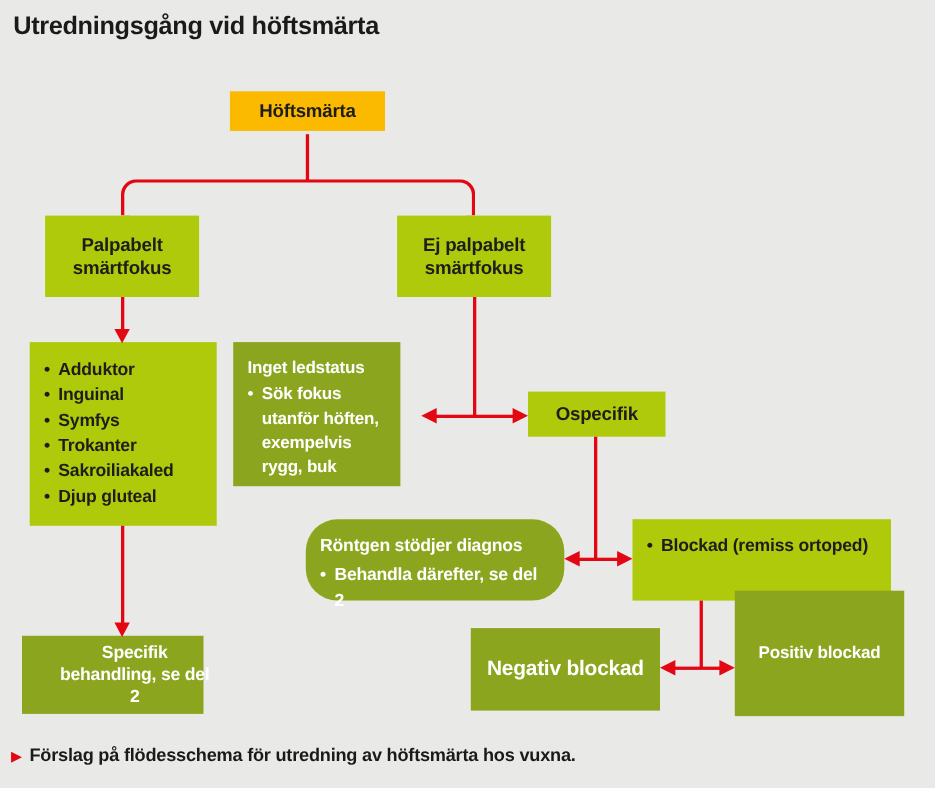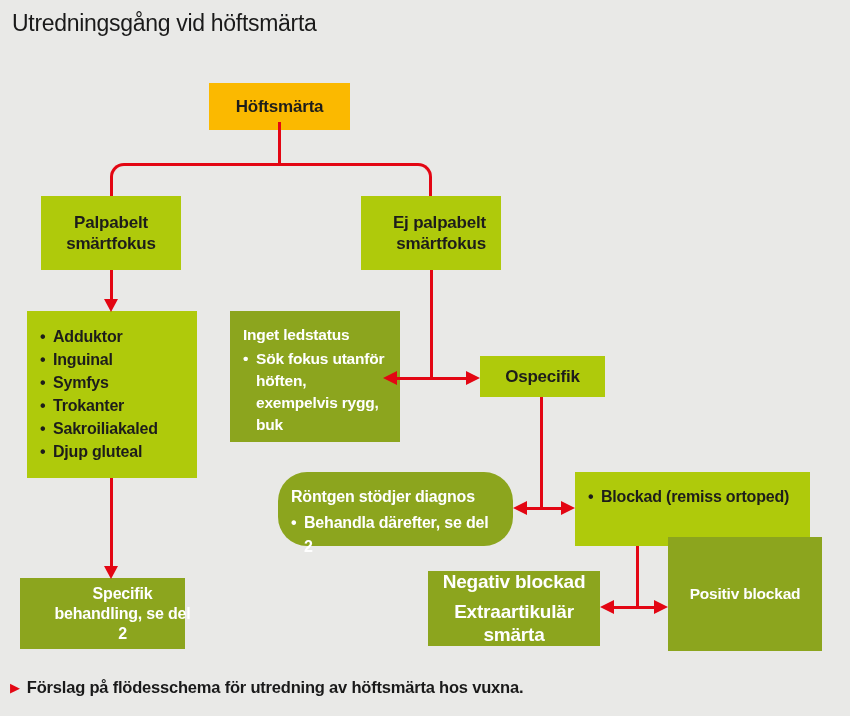--- a/index.html
+++ b/index.html
@@ -15,21 +15,21 @@
   body{
     width:850px;height:716px;
     background:var(--background);
     font-family:"Liberation Sans","DejaVu Sans",sans-serif;
     color:var(--dark-text);
     overflow:hidden;
   }
   .canvas{position:relative;width:850px;height:716px;}
   .page-title{
     position:absolute;left:12px;top:10px;
-    font-size:23px;font-weight:400;letter-spacing:-0.3px;color:#1A1A1A;text-align:right;
+    font-size:23px;font-weight:700;letter-spacing:-0.3px;color:#1A1A1A;text-align:right;
   }
   .node{
     position:absolute;box-sizing:border-box;
     font-weight:700;font-size:16px;line-height:1.25;letter-spacing:-0.2px;
   }
   .bright{background:var(--bright-green);color:var(--dark-text);}
   .olive{background:var(--olive-green);color:var(--light-text);}
   .orange{background:var(--accent-orange);color:var(--dark-text);}
   .center{display:flex;flex-direction:column;align-items:center;justify-content:center;text-align:center;}
   .pad{padding:13px 12px 0 13px;}
@@ -59,30 +59,30 @@
   }
   .cap-marker{color:var(--arrow-red);font-size:13px;margin-right:7px;line-height:1;}
 </style>
 </head>
 <body>
 
 <div class="canvas">
 
   <div class="page-title">Utredningsgång vid höftsmärta</div>
 
-  <div class="node orange center" style="left:209px;top:83px;width:141px;height:47px;font-size:17px;">
+  <div class="node orange center" style="left:209px;top:83px;width:141px;height:36px;font-size:17px;">
     <span>Höftsmärta</span>
   </div>
 
   <div class="node bright center" style="left:41px;top:196px;width:140px;height:74px;font-size:17px;">
     <span style="width:110px;">Palpabelt smärtfokus</span>
   </div>
 
   <div class="node bright center" style="left:361px;top:196px;width:140px;height:74px;font-size:17px;">
-    <span style="width:110px;text-align:right;">Ej palpabelt smärtfokus</span>
+    <span style="width:110px;">Ej palpabelt smärtfokus</span>
   </div>
 
   <div class="node bright pad list" style="left:27px;top:311px;width:170px;height:167px;padding-top:14px;">
     <div class="bullet-item">
       <span class="bullet">•</span>
       <span class="bullet-text">Adduktor</span>
     </div>
     <div class="bullet-item">
       <span class="bullet">•</span>
       <span class="bullet-text">Inguinal</span>
@@ -98,21 +98,21 @@
     <div class="bullet-item">
       <span class="bullet">•</span>
       <span class="bullet-text">Sakroiliakaled</span>
     </div>
     <div class="bullet-item">
       <span class="bullet">•</span>
       <span class="bullet-text">Djup gluteal</span>
     </div>
   </div>
 
-  <div class="node olive pad" style="left:230px;top:311px;width:170px;height:131px;font-size:15.5px;line-height:22px;">
+  <div class="node olive pad" style="left:212px;top:311px;width:152px;height:131px;font-size:15.5px;line-height:22px;">
     <div class="node-heading">Inget ledstatus</div>
     <div class="bullet-item">
       <span class="bullet">•</span>
       <span class="bullet-text">Sök fokus utanför höften, exempelvis rygg, buk</span>
     </div>
   </div>
 
   <div class="node bright center" style="left:480px;top:356px;width:125px;height:41px;font-size:17px;">
     <span>Ospecifik</span>
   </div>
@@ -127,21 +127,20 @@
 
   <div class="node bright pad" style="left:575px;top:472px;width:235px;height:74px;line-height:24px;">
     <div class="bullet-item">
       <span class="bullet">•</span>
       <span class="bullet-text">Blockad (remiss ortoped)</span>
     </div>
   </div>
 
   <div class="node olive center" style="left:428px;top:571px;width:172px;height:75px;font-size:19px;">
     <div>Negativ blockad</div>
-    <div class="gap6">Extraartikulär smärta</div>
   </div>
 
   <div class="node olive center" style="left:668px;top:537px;width:154px;height:114px;font-size:15.5px;justify-content:center;">
     <div>Positiv blockad</div>
   </div>
 
   <div class="node olive center" style="left:20px;top:578px;width:165px;height:71px;">
     <span style="width:140px;margin-left:40px;">Specifik behandling, se del 2</span>
   </div>
 

